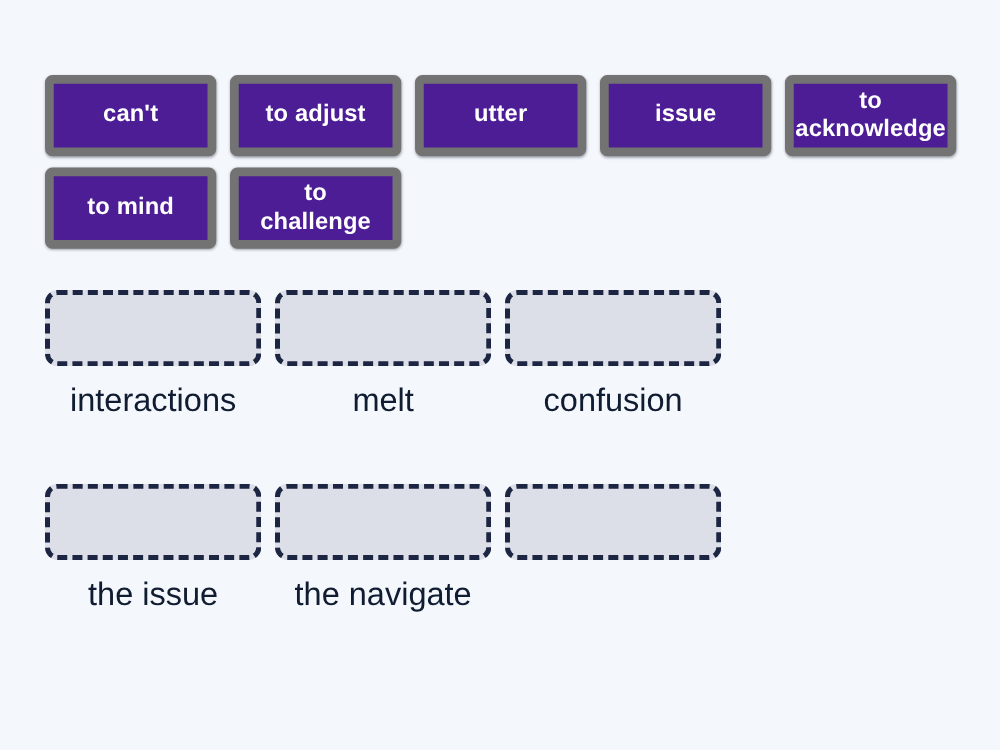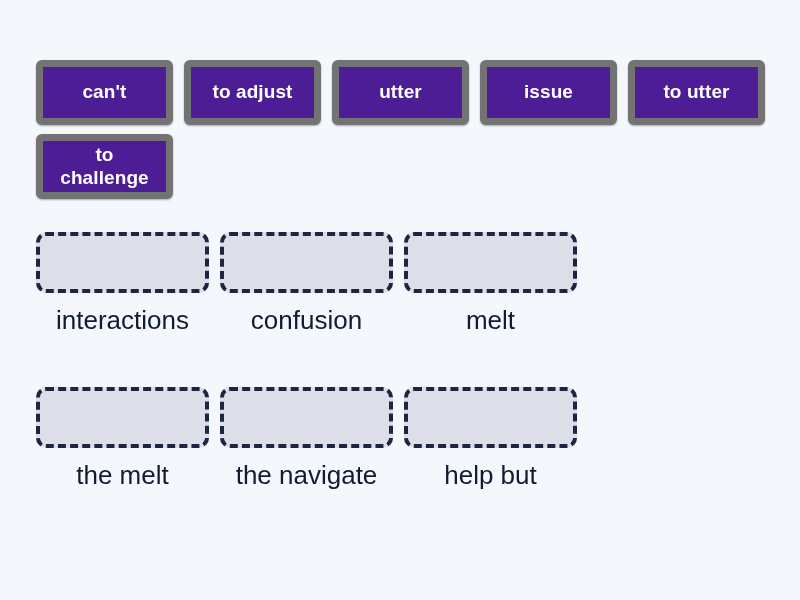--- a/index.html
+++ b/index.html
@@ -109,53 +109,55 @@
     <div class="word-tile">
       <span class="tile-label">to adjust</span>
     </div>
     <div class="word-tile">
       <span class="tile-label">utter</span>
     </div>
     <div class="word-tile">
       <span class="tile-label">issue</span>
     </div>
     <div class="word-tile">
-      <span class="tile-label">to utter</span>
+      <span class="tile-label">to acknowledge</span>
+    </div>
+    <div class="word-tile">
+      <span class="tile-label">to mind</span>
     </div>
     <div class="word-tile">
       <span class="tile-label">to challenge</span>
     </div>
   </div>
 
   <div class="target-section">
 
     <div class="target-row first">
       <div class="target-col">
         <div class="drop-zone"></div>
         <div class="target-label">interactions</div>
       </div>
       <div class="target-col">
         <div class="drop-zone"></div>
-        <div class="target-label">confusion</div>
+        <div class="target-label">melt</div>
       </div>
       <div class="target-col">
         <div class="drop-zone"></div>
-        <div class="target-label">melt</div>
+        <div class="target-label">confusion</div>
       </div>
     </div>
 
     <div class="target-row second">
       <div class="target-col">
         <div class="drop-zone"></div>
-        <div class="target-label">the melt</div>
+        <div class="target-label">the issue</div>
       </div>
       <div class="target-col">
         <div class="drop-zone"></div>
         <div class="target-label">the navigate</div>
       </div>
       <div class="target-col">
         <div class="drop-zone"></div>
-        <div class="target-label">help but</div>
       </div>
     </div>
 
   </div>
 </div>
 
 </body></html>

